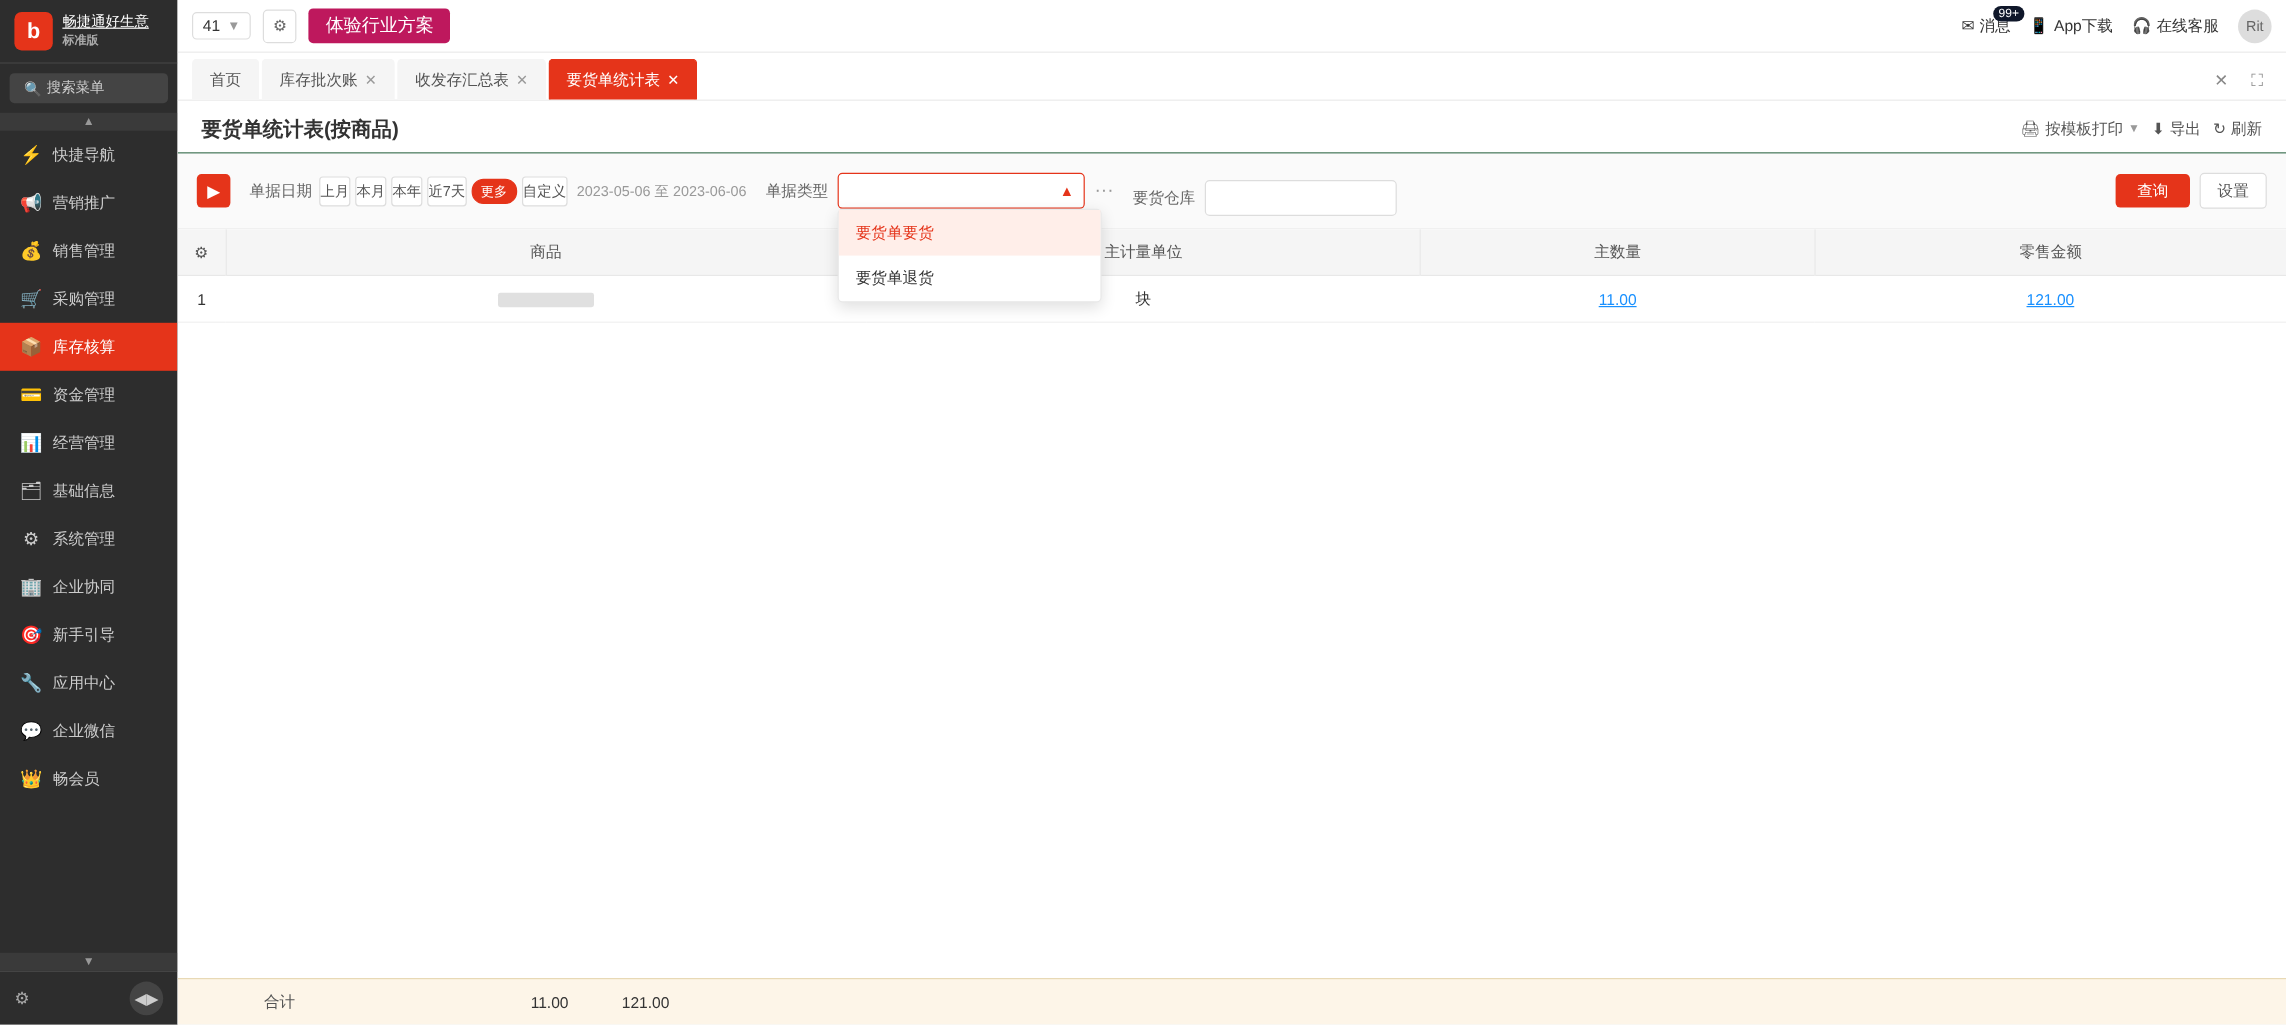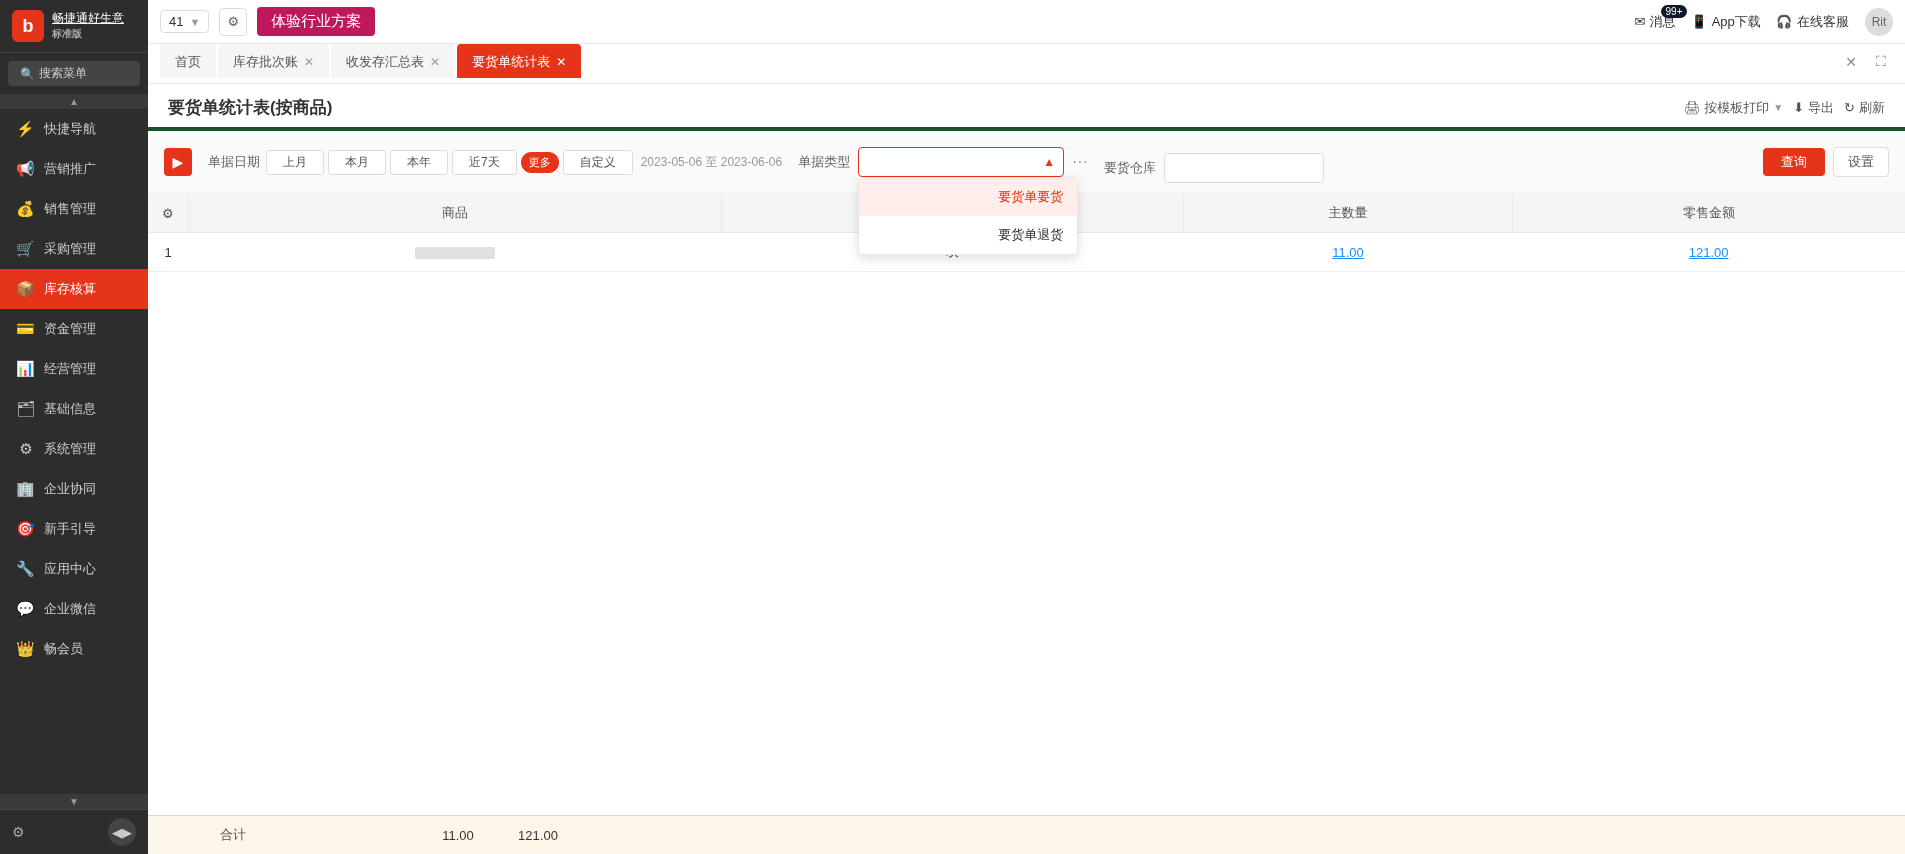--- a/index.html
+++ b/index.html
@@ -193,20 +193,21 @@
       justify-content: center;
       font-size: 12px;
       color: #666;
     }
 
     
     .tab-bar {
       height: 40px;
       background: #fff;
       display: flex;
+      align-items: flex-end;
       padding: 0 12px;
       border-bottom: 1px solid #e8e8e8;
       flex-shrink: 0;
       gap: 2px;
     }
     .tab {
       height: 34px;
       display: flex;
       align-items: center;
       padding: 0 14px;
@@ -258,21 +259,21 @@
       background: #fff;
       margin: 0;
     }
 
     
     .page-title-bar {
       display: flex;
       align-items: center;
       justify-content: space-between;
       padding: 12px 20px 8px;
-      border-bottom: 4px solid #14532d;
+      border-bottom: 1px solid #14532d;
       flex-shrink: 0;
     }
     .page-title {
       font-size: 17px;
       font-weight: bold;
       color: #333;
     }
     .page-actions {
       display: flex;
       align-items: center;
@@ -321,21 +322,21 @@
       color: #666;
       font-size: 13px;
       white-space: nowrap;
     }
     .date-btns {
       display: flex;
       align-items: center;
       gap: 4px;
     }
     .date-btn {
-      padding: 3px 16px;
+      padding: 3px 0;
       border: 1px solid #ddd;
       border-radius: 3px;
       cursor: pointer;
       font-size: 12px;
       color: #555;
       background: #fff;
     }
     .date-btn.more {
       background: #e5341a;
       color: #fff;
@@ -445,21 +446,20 @@
       border: 1px solid #e8e8e8;
       border-radius: 4px;
       box-shadow: 0 4px 12px rgba(0,0,0,0.12);
       z-index: 100;
     }
     .dropdown-item {
       padding: 10px 14px;
       cursor: pointer;
       font-size: 13px;
       color: #333;
-      text-align: right;
     }
     .dropdown-item.selected { background: #ffeee9; color: #e5341a; }
 
     
     .table-container {
       flex: 1;
       overflow: auto;
       position: relative;
     }
     table {

